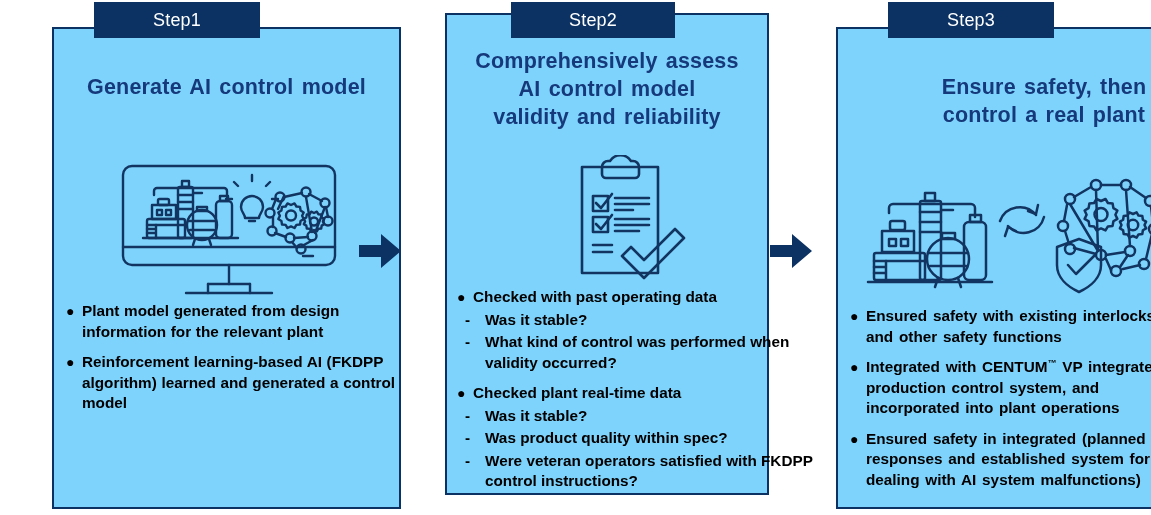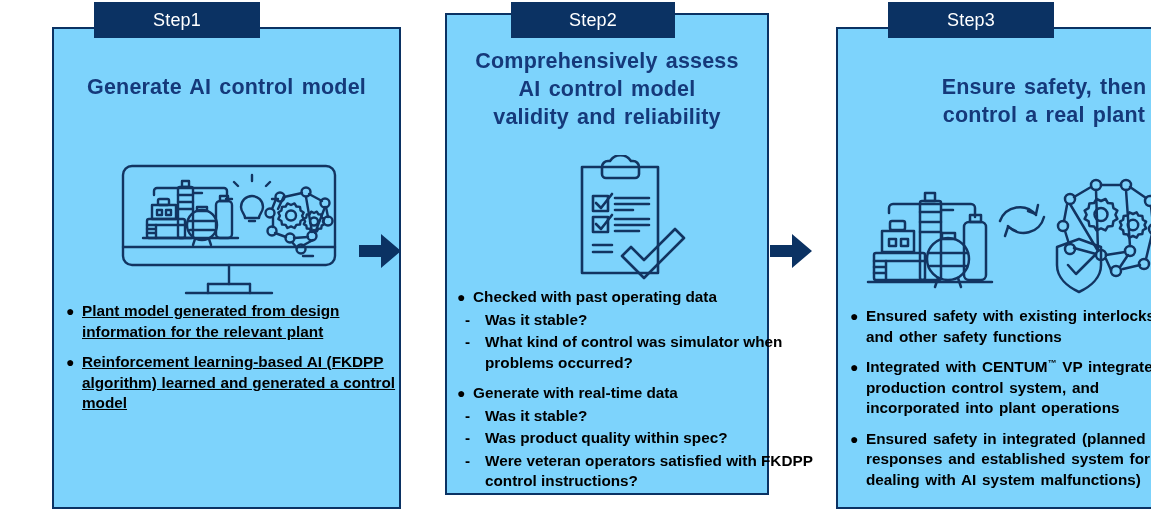--- a/index.html
+++ b/index.html
@@ -109,21 +109,21 @@
     padding-left: 8px;
     box-sizing: border-box;
     font-size: 15.3px;
     line-height: 20.5px;
     color: #000;
   }
   .b-text { flex: 1 1 auto; }
 
   
   #bullets-3 .b-text { word-spacing: 1.5px; }
-  #bullets-1 .b-text { word-spacing: 0.4px; text-decoration: underline; }
+  #bullets-1 .b-text { word-spacing: 0.4px; }
 
   sup.ref {
     font-size: 9.5px;
     vertical-align: super;
     line-height: 0;
   }
   sup.tm {
     font-size: 9px;
     vertical-align: super;
     line-height: 0;
@@ -248,25 +248,25 @@
         <div class="b-row dot">
           <span class="marker-dot">●</span>
           <span class="b-text">Checked with past operating data</span>
         </div>
         <div class="b-row dash">
           <span class="marker-dash">-</span>
           <span class="b-text">Was it stable?</span>
         </div>
         <div class="b-row dash">
           <span class="marker-dash">-</span>
-          <span class="b-text">What kind of control was simulator when problems occurred?</span>
-        </div>
-        <div class="b-row dot">
-          <span class="marker-dot">●</span>
-          <span class="b-text">Generate with real-time data</span>
+          <span class="b-text">What kind of control was performed when validity occurred?</span>
+        </div>
+        <div class="b-row dot">
+          <span class="marker-dot">●</span>
+          <span class="b-text">Checked plant real-time data</span>
         </div>
         <div class="b-row dash">
           <span class="marker-dash">-</span>
           <span class="b-text">Was it stable?</span>
         </div>
         <div class="b-row dash">
           <span class="marker-dash">-</span>
           <span class="b-text">Was product quality within spec?</span>
         </div>
         <div class="b-row dash">

